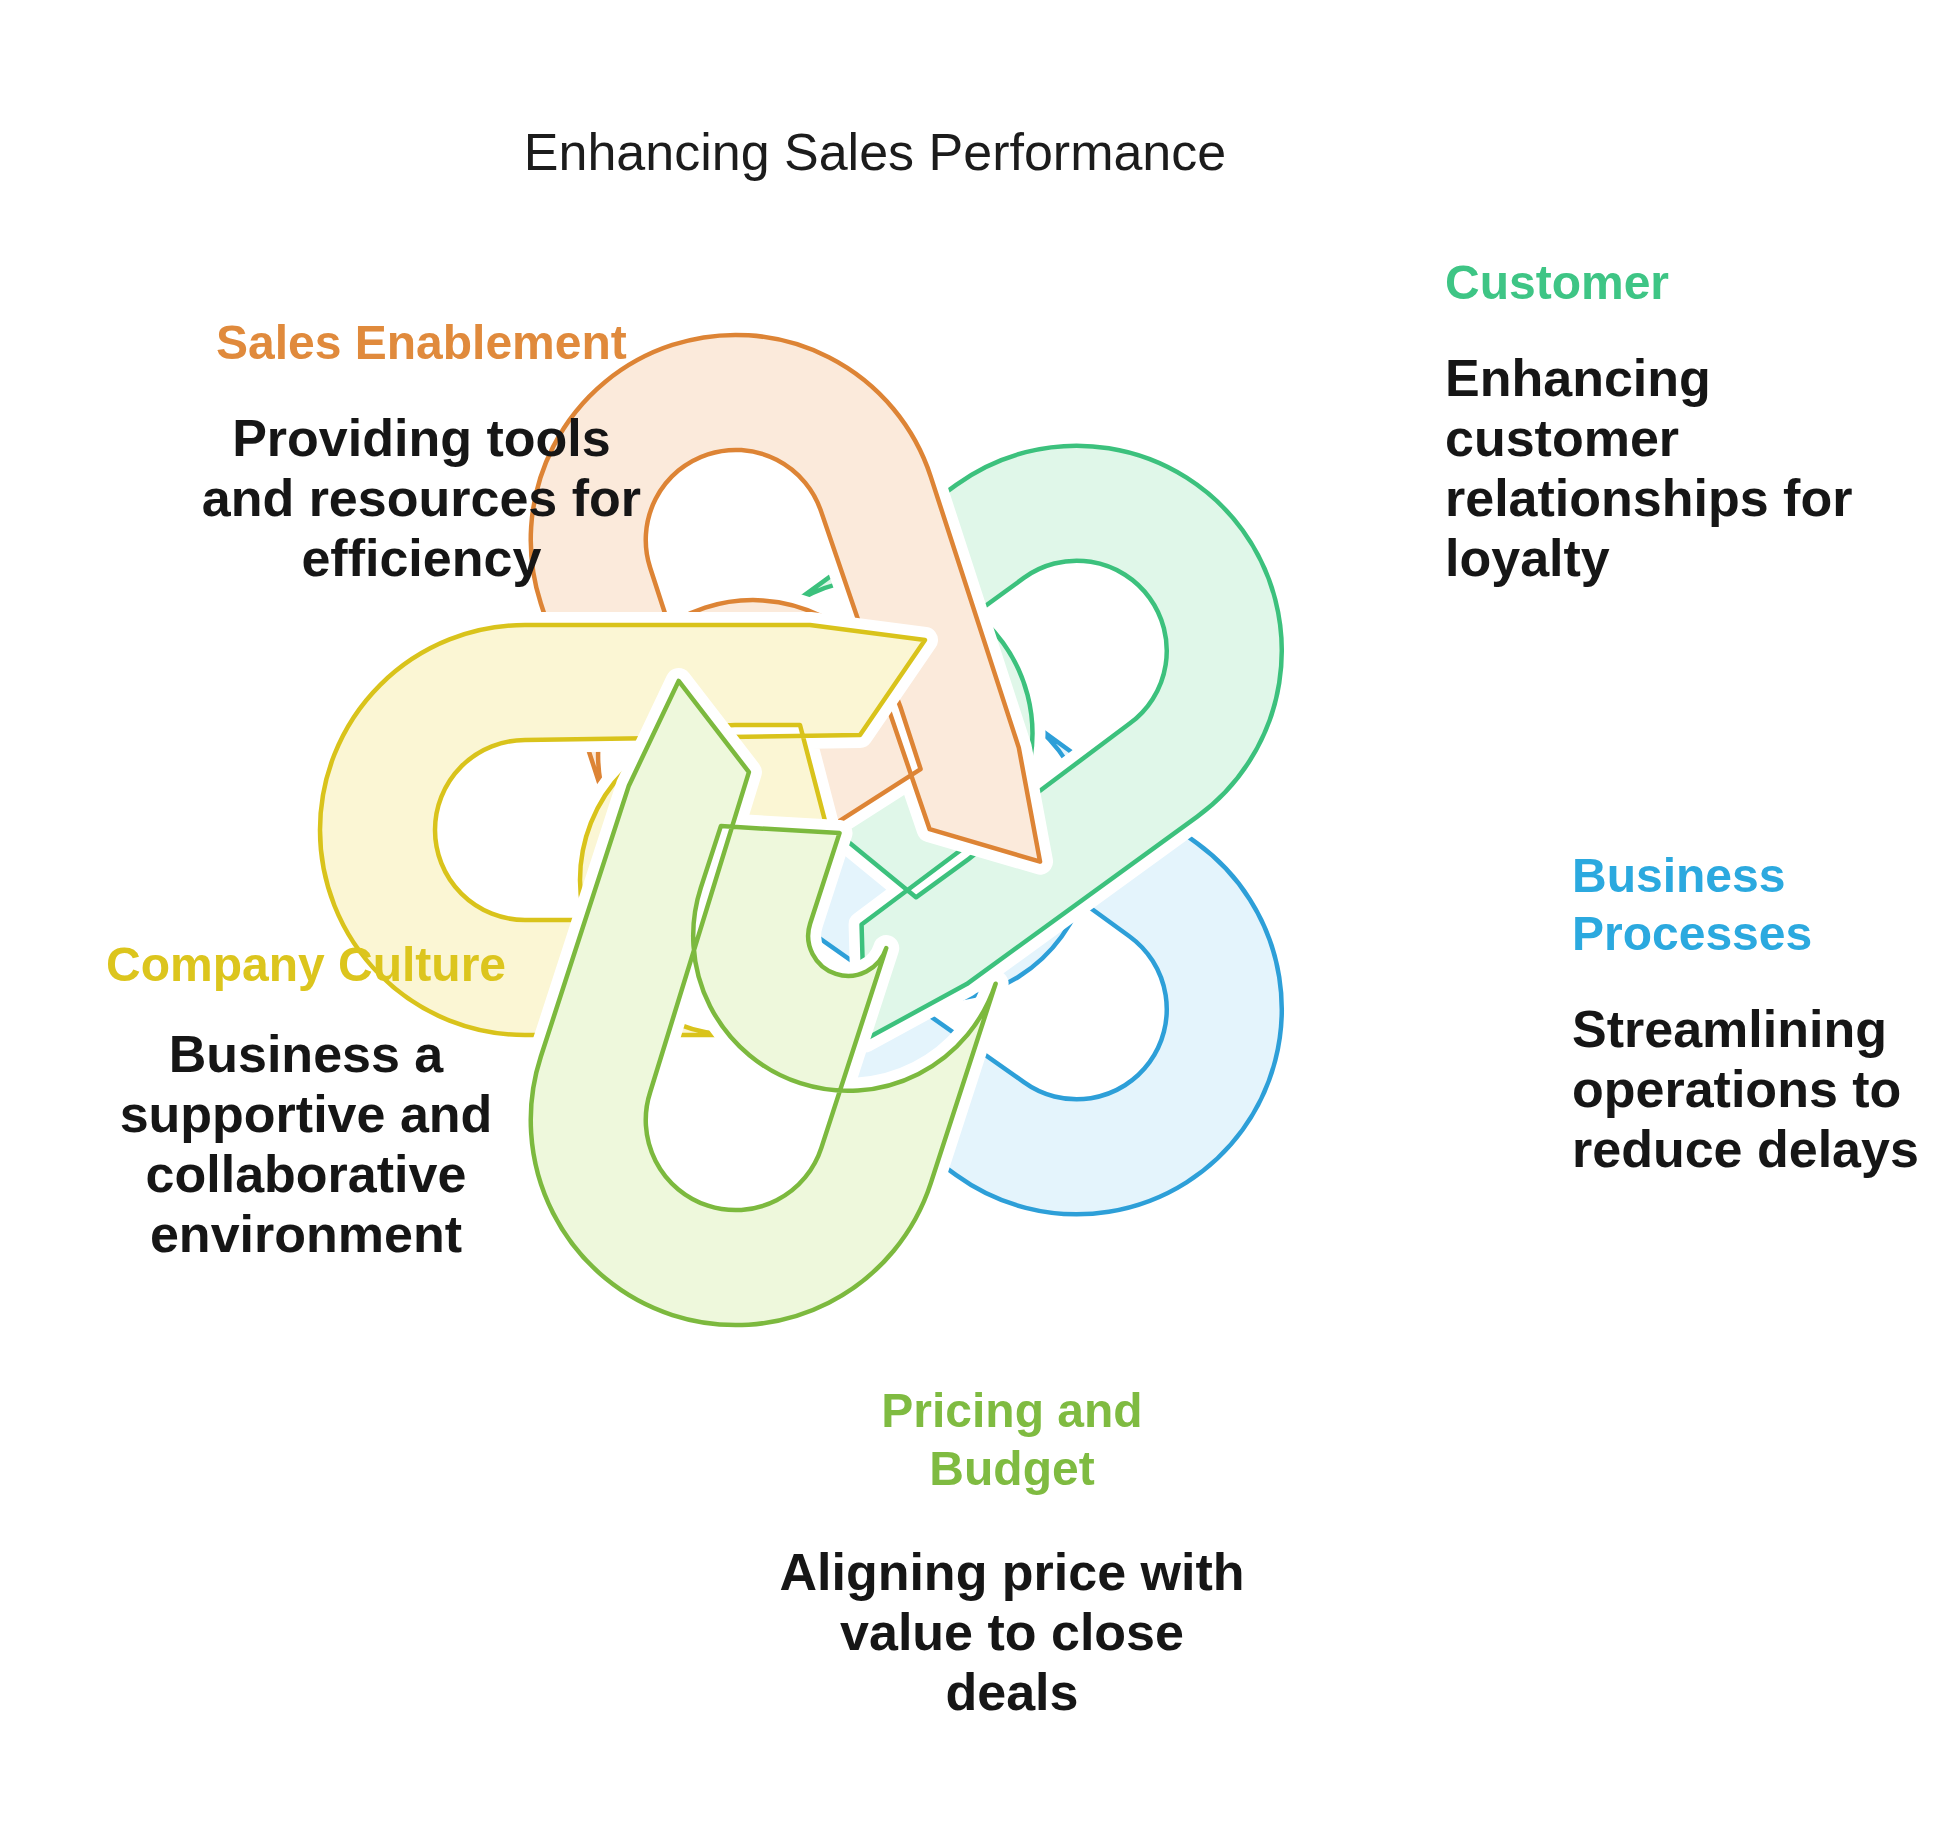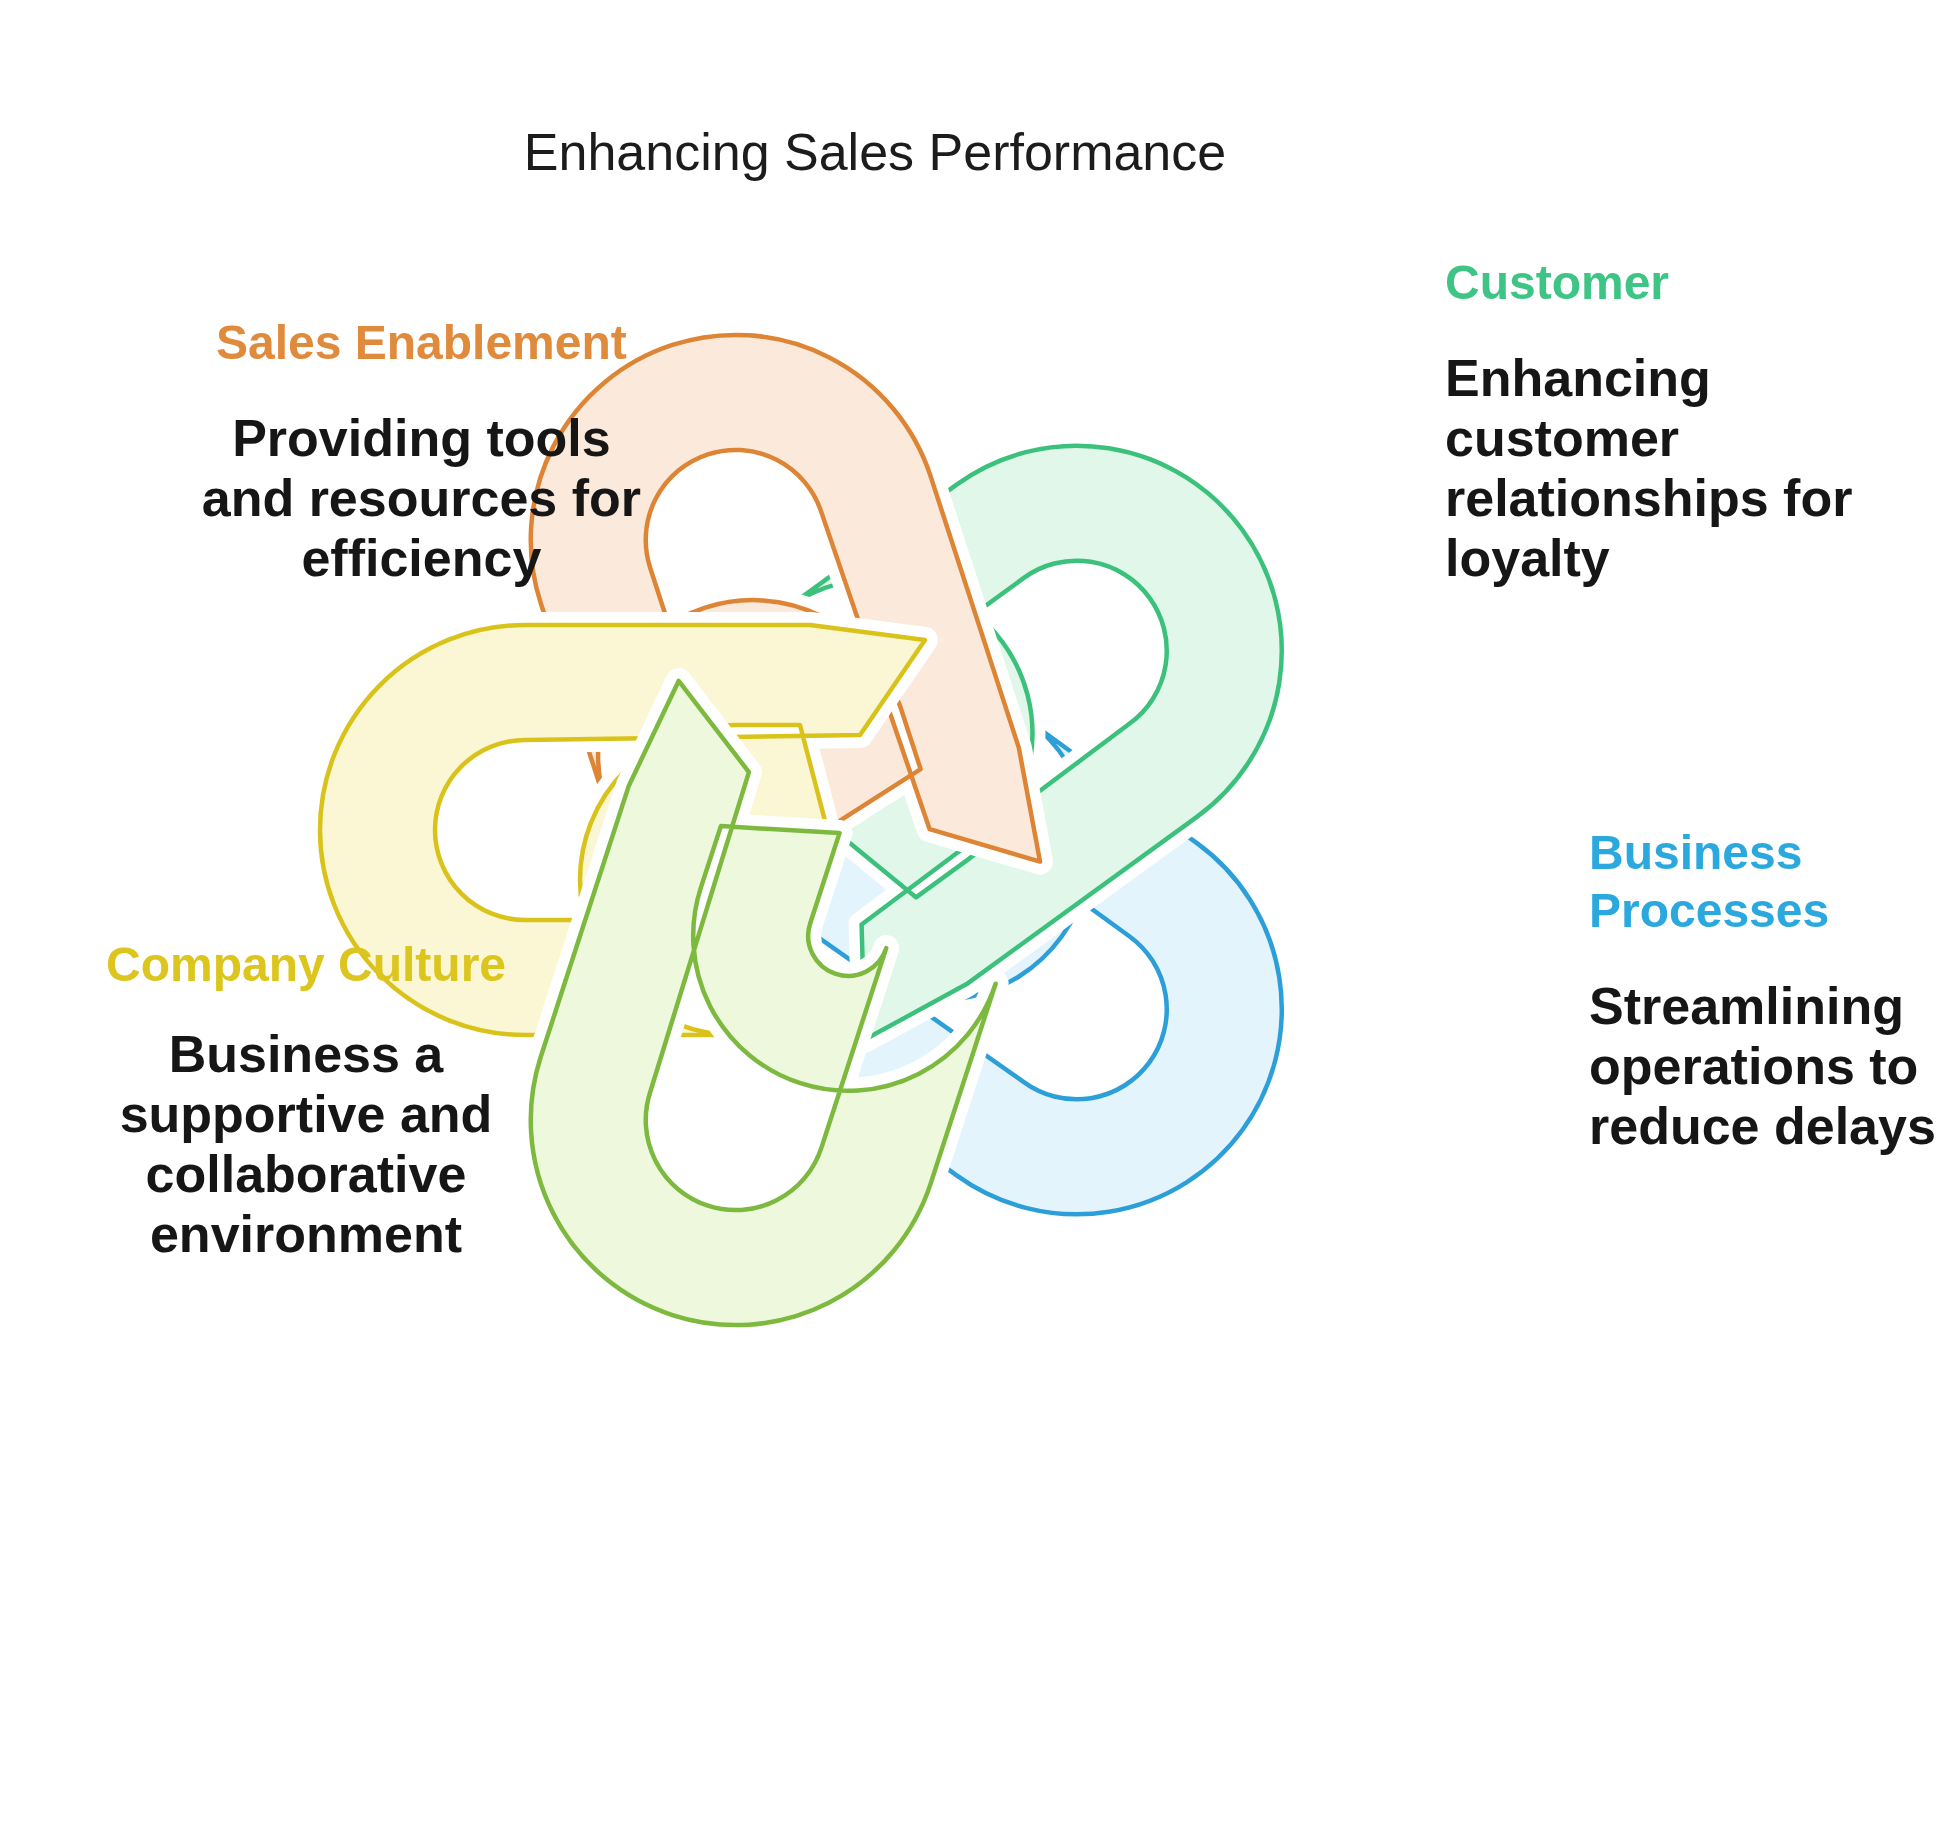--- a/index.html
+++ b/index.html
@@ -31,21 +31,21 @@
     font-size:52px;
     font-weight:700;
     line-height:60px;
     color:#161616;
   }
   .align-right{text-align:center;}
   .align-left{text-align:left;}
   .align-center{text-align:center;transform:translateX(-50%);}
   #block-sales{right:1343px;top:314px;}
   #block-customer{left:1435px;top:254px;margin-left:10px;}
-  #block-business{left:1572px;top:824px;margin-left:17px;}
+  #block-business{left:1572px;top:847px;}
   #block-company{right:1478px;top:936px;}
   #block-company .desc{margin-top:30px;}
   #block-pricing{left:1012px;top:1382px;}
   #block-pricing .desc{margin-top:44px;}
   #knot{position:absolute;left:270px;top:270px;}
   #knot .halo{fill:#ffffff;stroke:#ffffff;stroke-width:26px;stroke-linejoin:round;}
   #knot .band{stroke-width:4.5px;stroke-linejoin:round;}
 </style>
 </head>
 <body>
@@ -129,14 +129,25 @@
   <div class="block align-right" id="block-company">
     <div class="label" style="color: rgb(220, 197, 29);">Company Culture</div>
     <div class="desc">
       <div>Business a</div>
       <div>supportive and</div>
       <div>collaborative</div>
       <div>environment</div>
     </div>
   </div>
 
+  <div class="block align-center" id="block-pricing">
+    <div class="label" style="color: rgb(127, 187, 65);">
+      <div>Pricing and</div>
+      <div>Budget</div>
+    </div>
+    <div class="desc">
+      <div>Aligning price with</div>
+      <div>value to close</div>
+      <div>deals</div>
+    </div>
+  </div>
 
 </div>
 
 </body></html>

